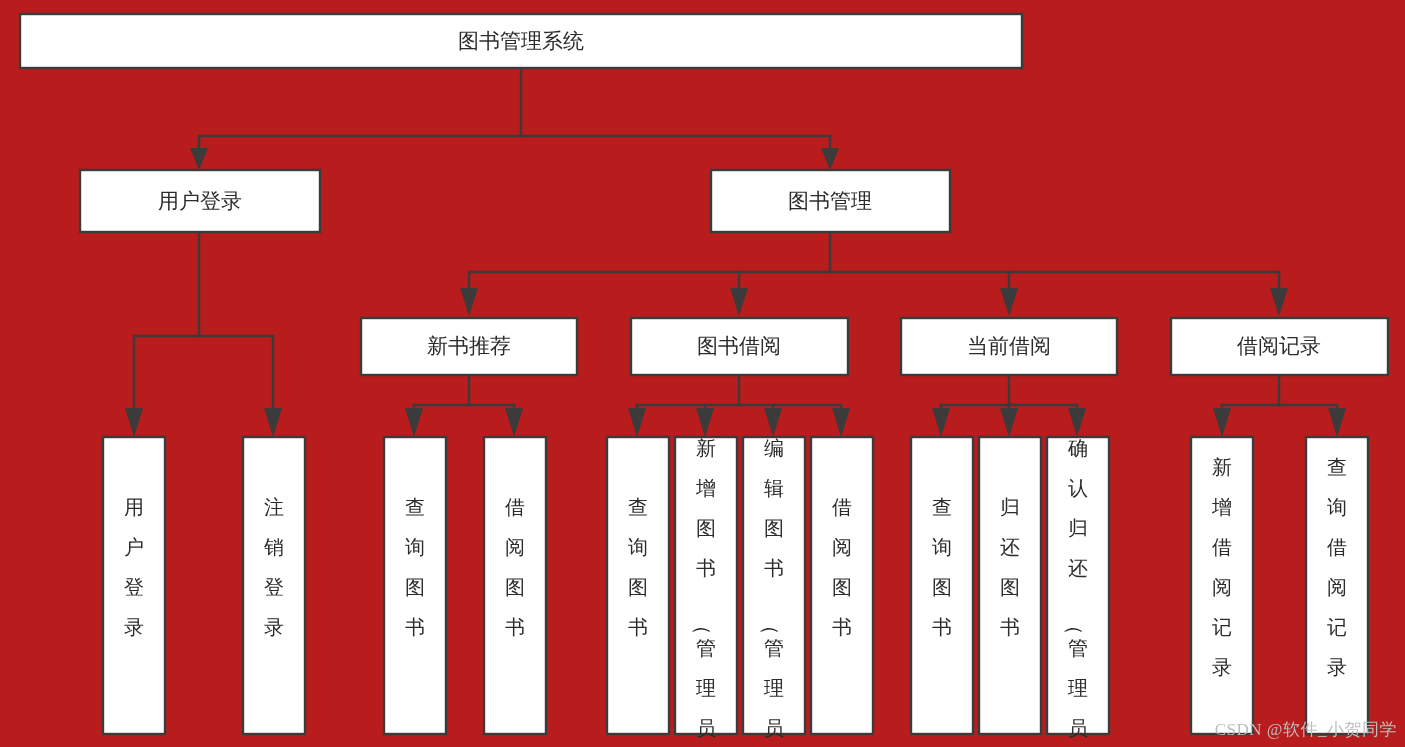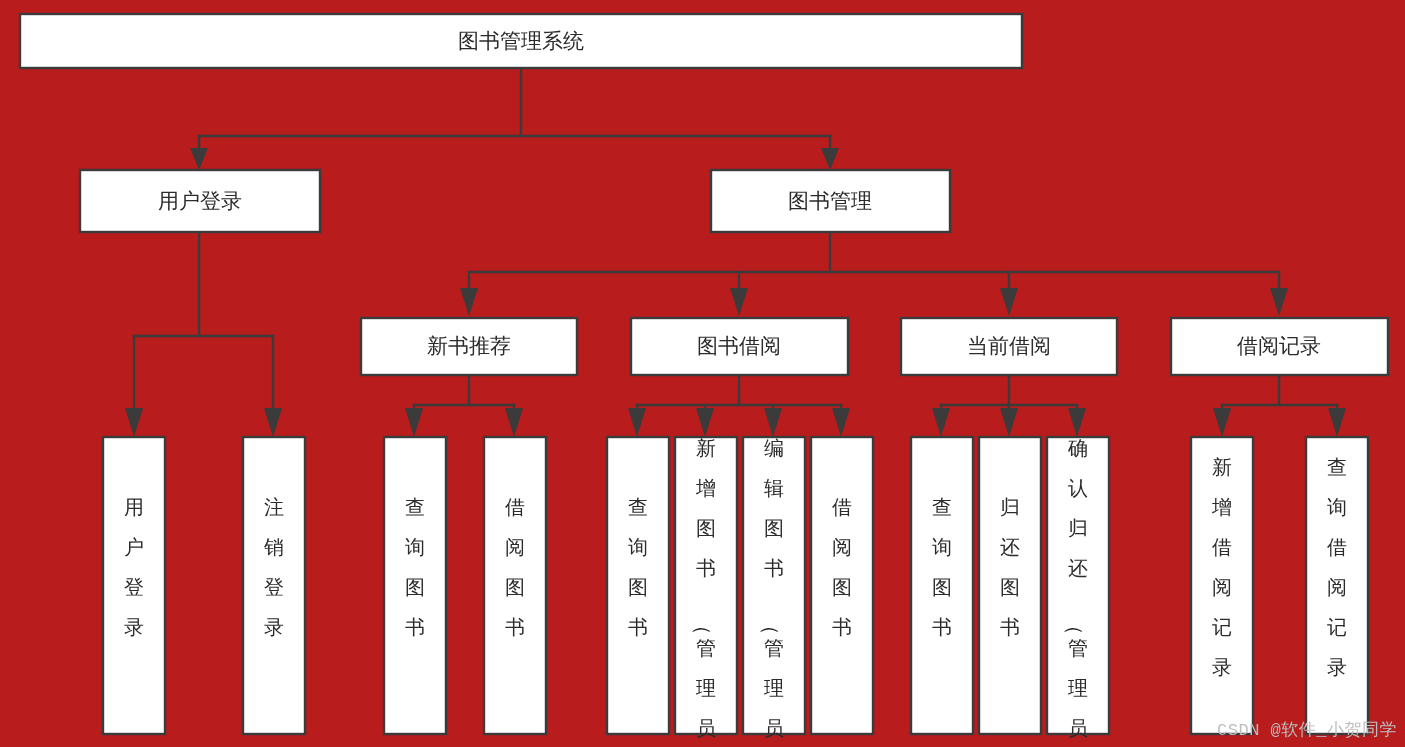--- a/index.html
+++ b/index.html
@@ -51,21 +51,21 @@
   .leaf-label {
     fill: #2b2b2b;
     font-family: "DejaVu Sans", "Liberation Sans", sans-serif;
     font-size: 20px;
     text-anchor: middle;
   }
   .watermark-text {
     position: absolute;
     right: 8px;
     bottom: 6px;
-    font-family: Liberation Mono, monospace;
+    font-family: Liberation Serif, serif;
     font-size: 17px;
     color: #bdbdbd;
     white-space: nowrap;
     letter-spacing: 0.5px;
     pointer-events: none;
   }
 </style>
 </head>
 <body>
 

